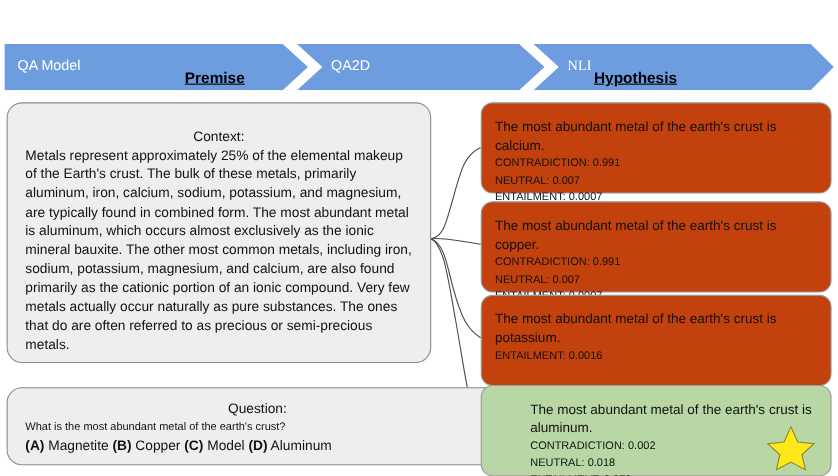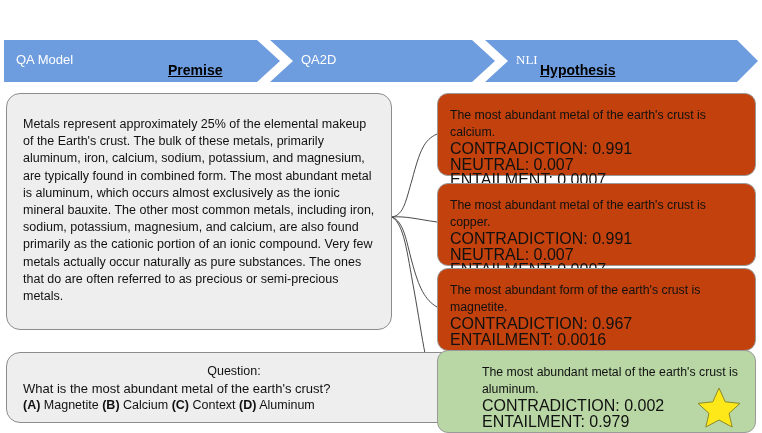--- a/index.html
+++ b/index.html
@@ -82,21 +82,21 @@
     line-height: 16px;
     margin: 0 0 1px 0;
   }
   .panel-body {
     font-size: 12.5px;
     line-height: 17.2px;
     text-align: left;
     margin: 0;
   }
   #question-text {
-    font-size: 13px;
+    font-size: 10px;
     line-height: 17px;
     margin: 0;
   }
   #question-options {
     font-size: 12.5px;
     line-height: 17px;
     margin: 0;
   }
   .opt-key { font-weight: bold; }
 
@@ -127,21 +127,21 @@
   #hypothesis-card-1 { top: 183px; }
   #hypothesis-card-2 { top: 268px; }
   #hypothesis-card-3 { top: 350px; padding-left: 44px; }
 
   .hyp-statement {
     font-size: 12.3px;
     line-height: 16.5px;
     margin: 0 0 1px 0;
   }
   .hyp-score {
-    font-size: 16px;
+    font-size: 10px;
     line-height: 15.5px;
     margin: 0;
   }
 
   .star-badge {
     position: absolute;
     right: 14px;
     bottom: 4px;
     width: 44px;
     height: 42px;
@@ -166,51 +166,52 @@
 <div class="column-heading" id="hypothesis-heading">Hypothesis</div>
 
 <svg id="connectors" viewBox="0 0 762 433" xmlns="http://www.w3.org/2000/svg">
   <path d="M392,217 C404,215 406,200 412,180 C420,150 424,140 437,134" fill="none" stroke="#4a4a4a" stroke-width="1"></path>
   <path d="M392,217 C406,216 416,219 437,222" fill="none" stroke="#4a4a4a" stroke-width="1"></path>
   <path d="M392,217 C404,222 406,240 412,262 C419,288 425,300 437,307" fill="none" stroke="#4a4a4a" stroke-width="1"></path>
   <path d="M392,217 C404,224 407,252 414,290 C423,340 427,378 437,388" fill="none" stroke="#4a4a4a" stroke-width="1"></path>
 </svg>
 
 <div class="panel" id="context-panel">
+  <p class="panel-caption">Context:</p>
   <p class="panel-body">Metals represent approximately 25% of the elemental makeup of the Earth's crust. The bulk of these metals, primarily aluminum, iron, calcium, sodium, potassium, and magnesium, are typically found in combined form. The most abundant metal is aluminum, which occurs almost exclusively as the ionic mineral bauxite. The other most common metals, including iron, sodium, potassium, magnesium, and calcium, are also found primarily as the cationic portion of an ionic compound. Very few metals actually occur naturally as pure substances. The ones that do are often referred to as precious or semi-precious metals.</p>
 </div>
 
 <div class="panel" id="question-panel">
   <p class="panel-caption">Question:</p>
   <p id="question-text">What is the most abundant metal of the earth's crust?</p>
-  <p id="question-options"><span class="opt-key">(A)</span><span> Magnetite </span><span class="opt-key">(B)</span><span> Calcium </span><span class="opt-key">(C)</span><span> Context </span><span class="opt-key">(D)</span><span> Aluminum</span></p>
+  <p id="question-options"><span class="opt-key">(A)</span><span> Magnetite </span><span class="opt-key">(B)</span><span> Copper </span><span class="opt-key">(C)</span><span> Model </span><span class="opt-key">(D)</span><span> Aluminum</span></p>
 </div>
 
 <div class="hypothesis-card contradiction" id="hypothesis-card-0">
   <p class="hyp-statement">The most abundant metal of the earth's crust is calcium.</p>
   <p class="hyp-score">CONTRADICTION: 0.991</p>
   <p class="hyp-score">NEUTRAL: 0.007</p>
   <p class="hyp-score">ENTAILMENT: 0.0007</p>
 </div>
 
 <div class="hypothesis-card contradiction" id="hypothesis-card-1">
   <p class="hyp-statement">The most abundant metal of the earth's crust is copper.</p>
   <p class="hyp-score">CONTRADICTION: 0.991</p>
   <p class="hyp-score">NEUTRAL: 0.007</p>
   <p class="hyp-score">ENTAILMENT: 0.0007</p>
 </div>
 
 <div class="hypothesis-card contradiction" id="hypothesis-card-2">
-  <p class="hyp-statement">The most abundant form of the earth's crust is magnetite.</p>
-  <p class="hyp-score">CONTRADICTION: 0.967</p>
+  <p class="hyp-statement">The most abundant metal of the earth's crust is potassium.</p>
   <p class="hyp-score">ENTAILMENT: 0.0016</p>
 </div>
 
 <div class="hypothesis-card entailment" id="hypothesis-card-3">
   <p class="hyp-statement">The most abundant metal of the earth's crust is aluminum.</p>
   <p class="hyp-score">CONTRADICTION: 0.002</p>
+  <p class="hyp-score">NEUTRAL: 0.018</p>
   <p class="hyp-score">ENTAILMENT: 0.979</p>
   <div class="star-badge">
     <svg viewBox="0 0 44 42" xmlns="http://www.w3.org/2000/svg">
       <polygon points="22,2 28.2,15.8 43,17.4 32,27.4 35.2,41 22,34 8.8,41 12,27.4 1,17.4 15.8,15.8" fill="#ffe81a" stroke="#8a8a2a" stroke-width="1"></polygon>
     </svg>
   </div>
 </div>
 
 </body></html>

